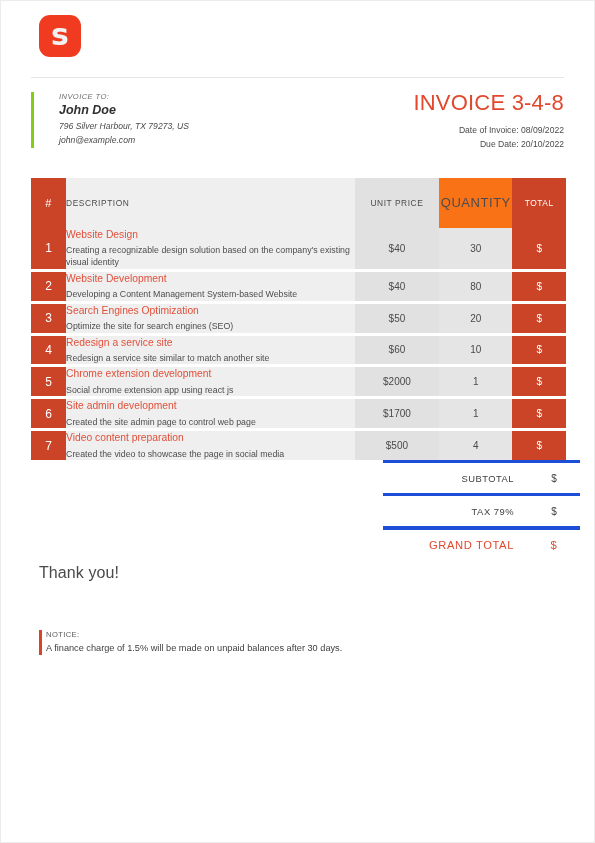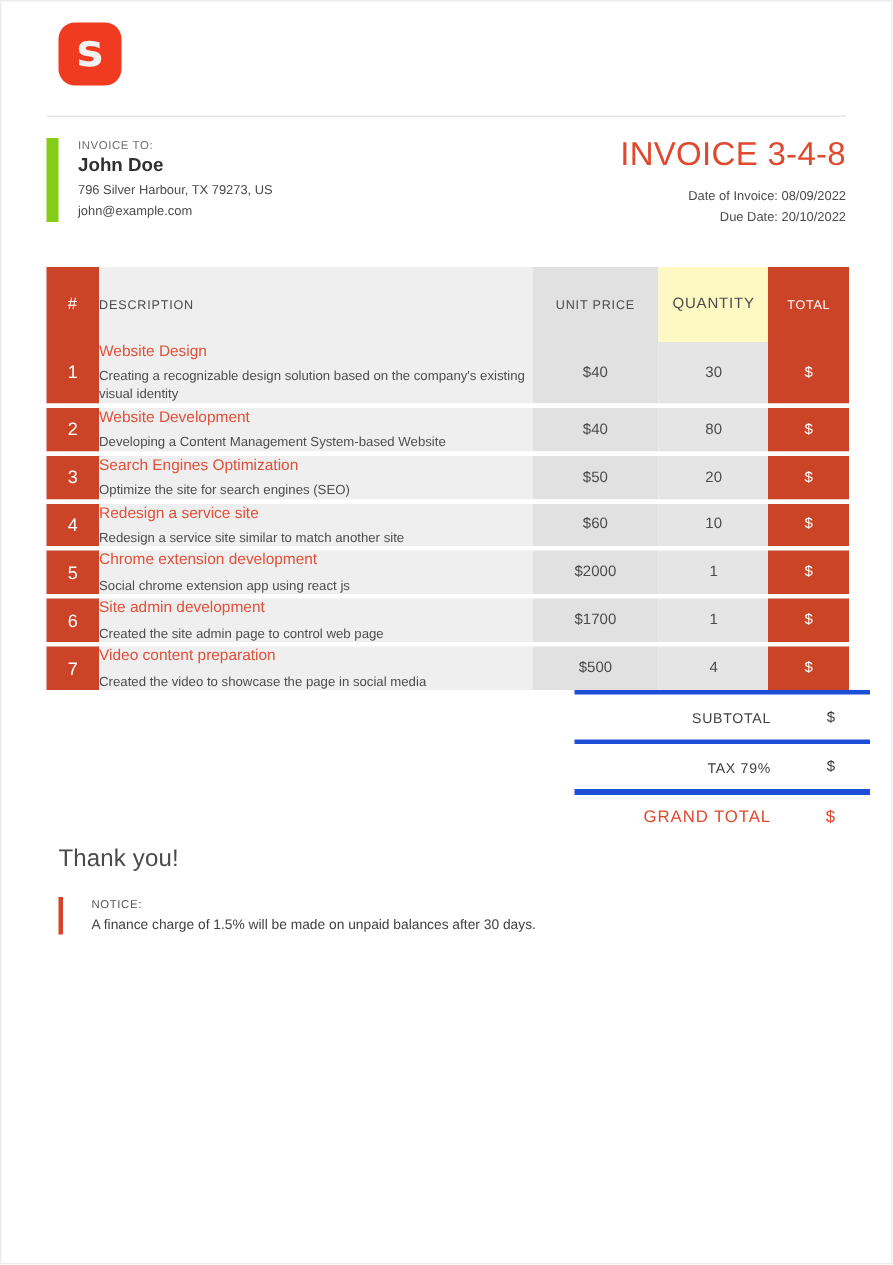--- a/index.html
+++ b/index.html
@@ -71,22 +71,23 @@
   }
 
   
   .midbar {
     display: flex;
     align-items: flex-start;
     justify-content: space-between;
     padding-top: 14px;
   }
   .billto {
-    border-left: 8px solid #84cc16;
-    padding-left: 13px;
+    border-left: 3px solid #84cc16;
+    padding-left: 25px;
+    font-style: italic;
   }
   .billto-label {
     font-size: 7.6px;
     letter-spacing: .4px;
     color: #6e6e70;
     margin-bottom: 2px;
   }
   .billto-name {
     font-size: 12.5px;
     font-weight: bold;
@@ -152,23 +153,23 @@
   .th-price {
     background: #e1e1e1;
     color: #4c4c4e;
     font-size: 8.4px;
     letter-spacing: .55px;
     font-weight: normal;
     text-align: center;
     height: 50px;
   }
   .th-qty {
-    background: #fef9c3;
+    background: #f97316;
     color: #4c4c4e;
-    font-size: 10px;
+    font-size: 13px;
     letter-spacing: .55px;
     font-weight: normal;
     text-align: center;
     height: 50px;
   }
 
   .spacer-row td { height: 3px; background: #ffffff; }
 
   .td-num {
     background: #cb4428;
@@ -245,24 +246,24 @@
 
   
   .thanks {
     font-size: 16px;
     color: #4a4a4c;
     margin-top: 4px;
     margin-left: 8px;
     letter-spacing: .1px;
   }
   .notice {
-    margin-top: 16px;
+    margin-top: 48px;
     margin-left: 8px;
     border-left: 3px solid #d8432a;
-    padding-left: 19px;
+    padding-left: 4px;
   }
   .notice-label {
     font-size: 7.6px;
     letter-spacing: .4px;
     color: #59595b;
     margin-bottom: 3px;
   }
   .notice-text {
     font-size: 9.2px;
     color: #414143;

